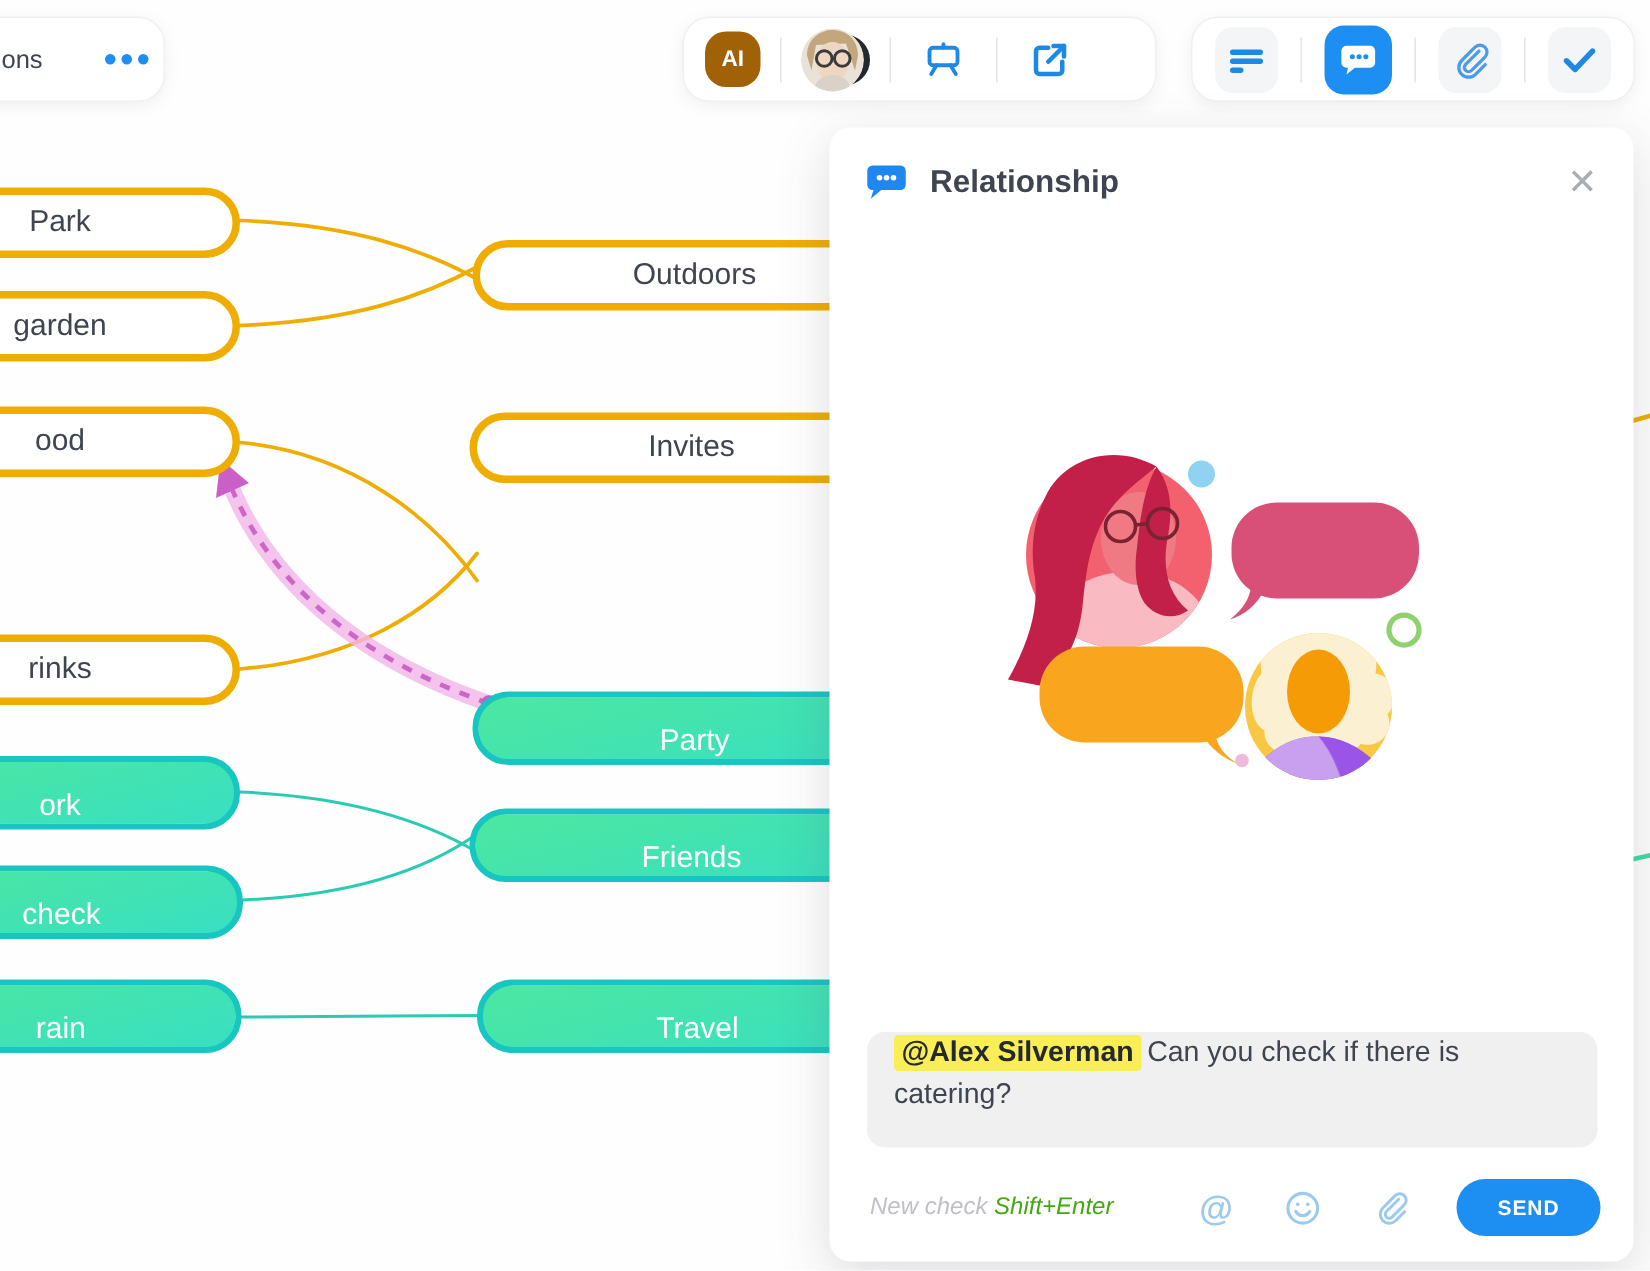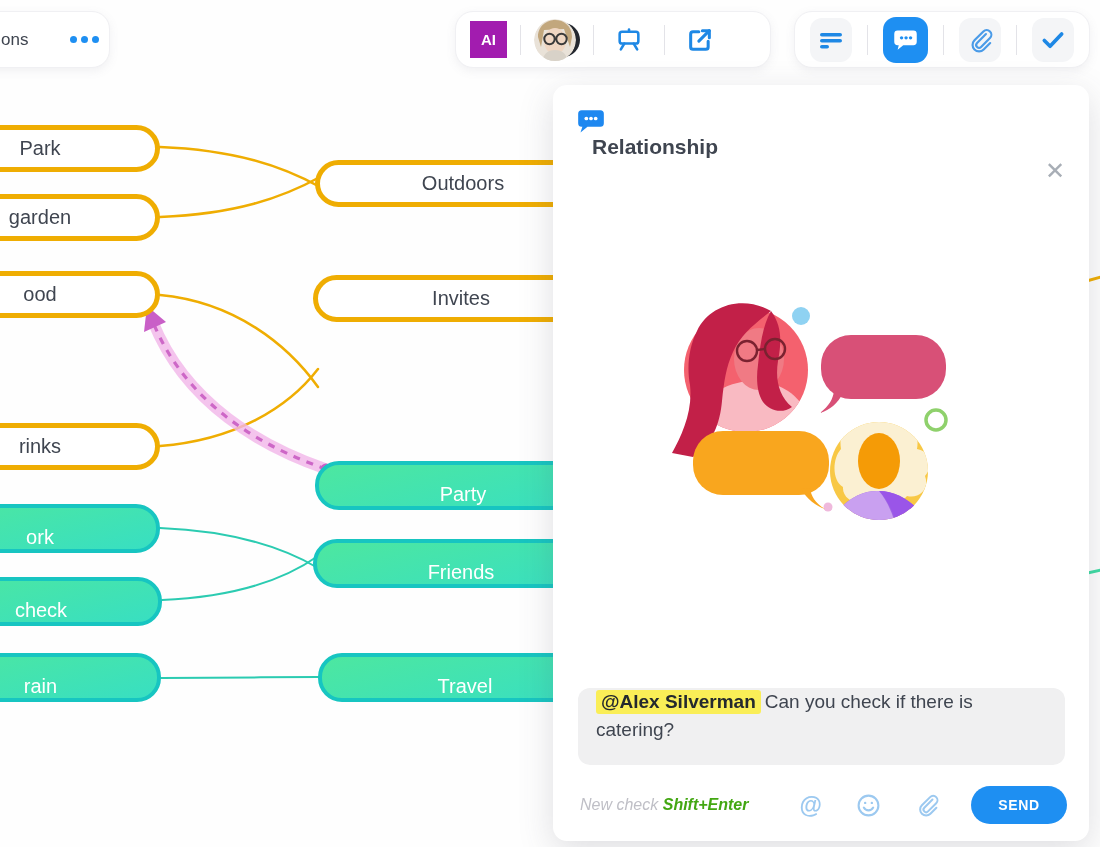--- a/index.html
+++ b/index.html
@@ -18,46 +18,46 @@
     background:linear-gradient(165deg,#4de7a0 0%,#38dfc2 100%);align-items:flex-end; }
 
   
   .pill { position:absolute; top:11px; height:57px; background:#fff; border:1px solid #f0f0f3;
     border-radius:18px; box-shadow:0 3px 10px rgba(120,120,140,.10);
     display:flex; align-items:center; z-index:6; }
   .pill .divider { width:1px; height:30px; background:#e3e3e8; margin:0 13px; }
   .tab-fragment { font-size:17px; color:#3f4550; margin-left:30px; }
   .more-dots { display:flex; gap:4px; margin:0 16px; cursor:pointer; }
   .more-dots i { width:7px; height:7px; border-radius:50%; background:#1e8ff2; }
-  .ai-btn { width:37px; height:37px; margin-left:14px; border-radius:0; background:#a21caf;
+  .ai-btn { width:37px; height:37px; margin-left:14px; border-radius:14px; background:#a16207;
     color:#fff; font-weight:bold; font-size:15px; display:flex; align-items:center; justify-content:center; }
   .icon-btn { width:44px; height:44px; border-radius:12px; display:flex; align-items:center;
     justify-content:center; background:#f4f5f7; }
   .icon-btn.plain { background:transparent; }
   .icon-btn.active { background:#1e8ff2; width:47px; height:46px; border-radius:13px; }
   .avatar-wrap { width:46px; height:46px; position:relative; }
   .grp2 .icon-btn { margin:0 2px; }
   .pill .edge-pad { width:14px; }
 
   
   .panel { position:absolute; left:553px; top:85px; width:536px; height:756px; background:#fff;
     border-radius:14px; box-shadow:0 10px 35px rgba(80,80,95,.18); z-index:10; }
-  .panel-header { display:flex; padding:24px 24px 0 24px;flex-direction:column; }
+  .panel-header { display:flex; align-items:center; padding:24px 24px 0 24px; }
   .panel-title { font-size:21px; font-weight:bold; color:#3f4550; margin-left:15px; }
   .panel-close { margin-left:auto; font-size:24px; color:#a8aeb6; line-height:1; cursor:pointer; }
   .illustration { position:absolute; left:98px; top:198px; }
   .msg-bubble { position:absolute; left:25px; top:603px; width:487px; min-height:77px;
     background:#f0f0f1; border-radius:12px; padding:0 18px; font-size:19px; line-height:28px;
     color:#3f4550; }
   .mention { font-weight:bold; color:#24292e; background:#faee57; padding:1px 5px 2px 5px;
     border-radius:3px; margin-right:4px; }
   .panel-footer { position:absolute; left:27px; right:22px; top:700px; height:40px;
     display:flex; align-items:center; }
   .hint { font-size:16px; font-style:italic; color:#bfbfc6; white-space:nowrap; }
-  .hint .shortcut { color:#43a712; font-weight:bold; }
+  .hint .shortcut { color:#43a712; font-weight:normal; }
   .foot-icons { margin-left:auto; display:flex; align-items:center; gap:34px; }
   .at-icon { font-size:23px; font-weight:bold; color:#9cc9f0; }
   .send-btn { margin-left:32px; width:96px; height:38px; border-radius:19px; background:#1e8ff2;
     color:#fff; font-size:14px; font-weight:bold; letter-spacing:.6px; border:none;
     display:flex; align-items:center; justify-content:center; cursor:pointer;
     font-family:"Liberation Sans",sans-serif; }
 </style>
 </head>
 <body>
 

